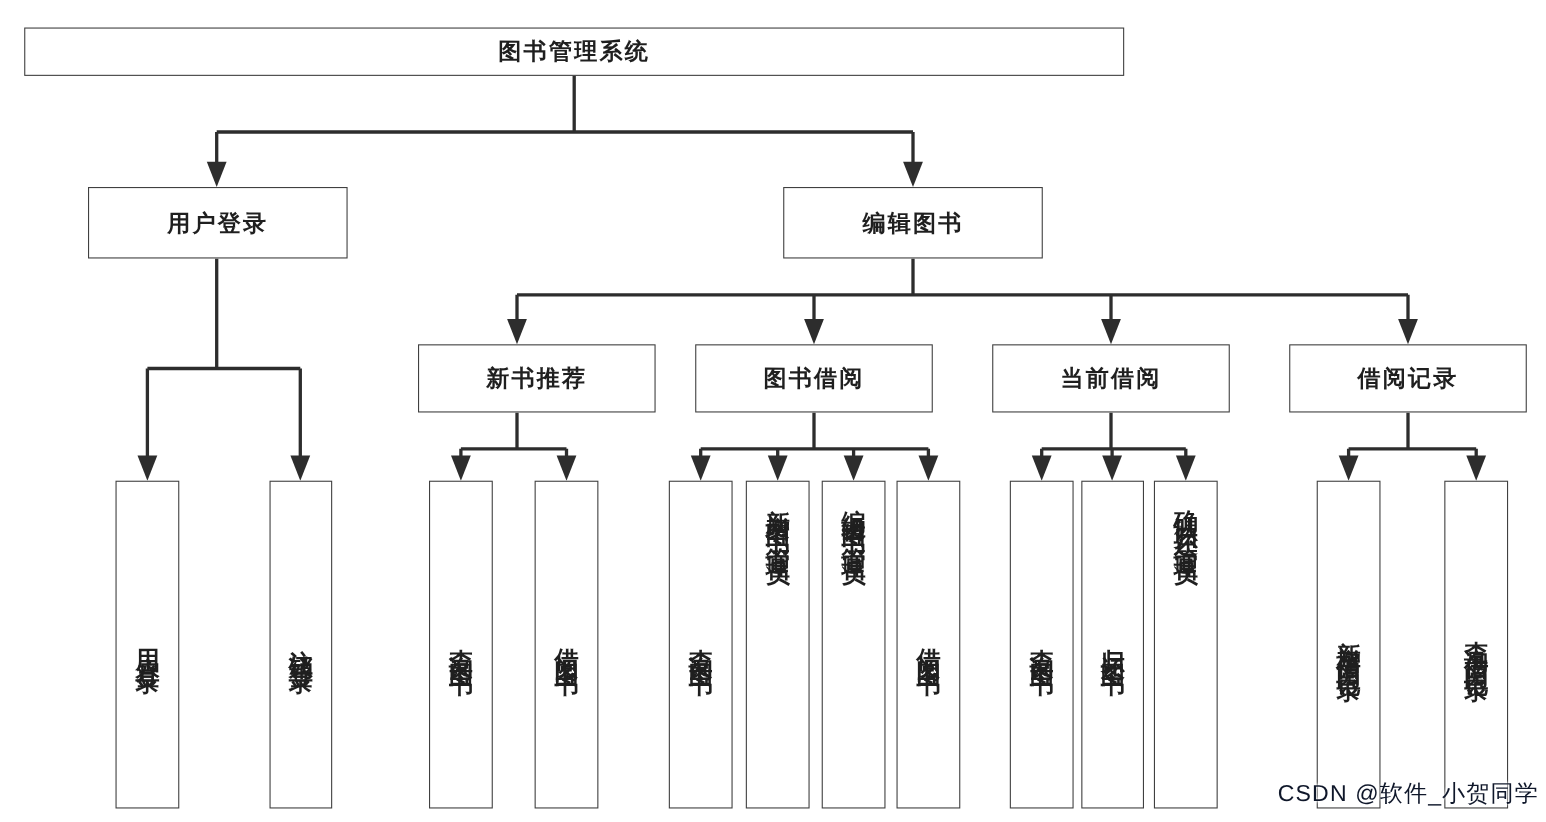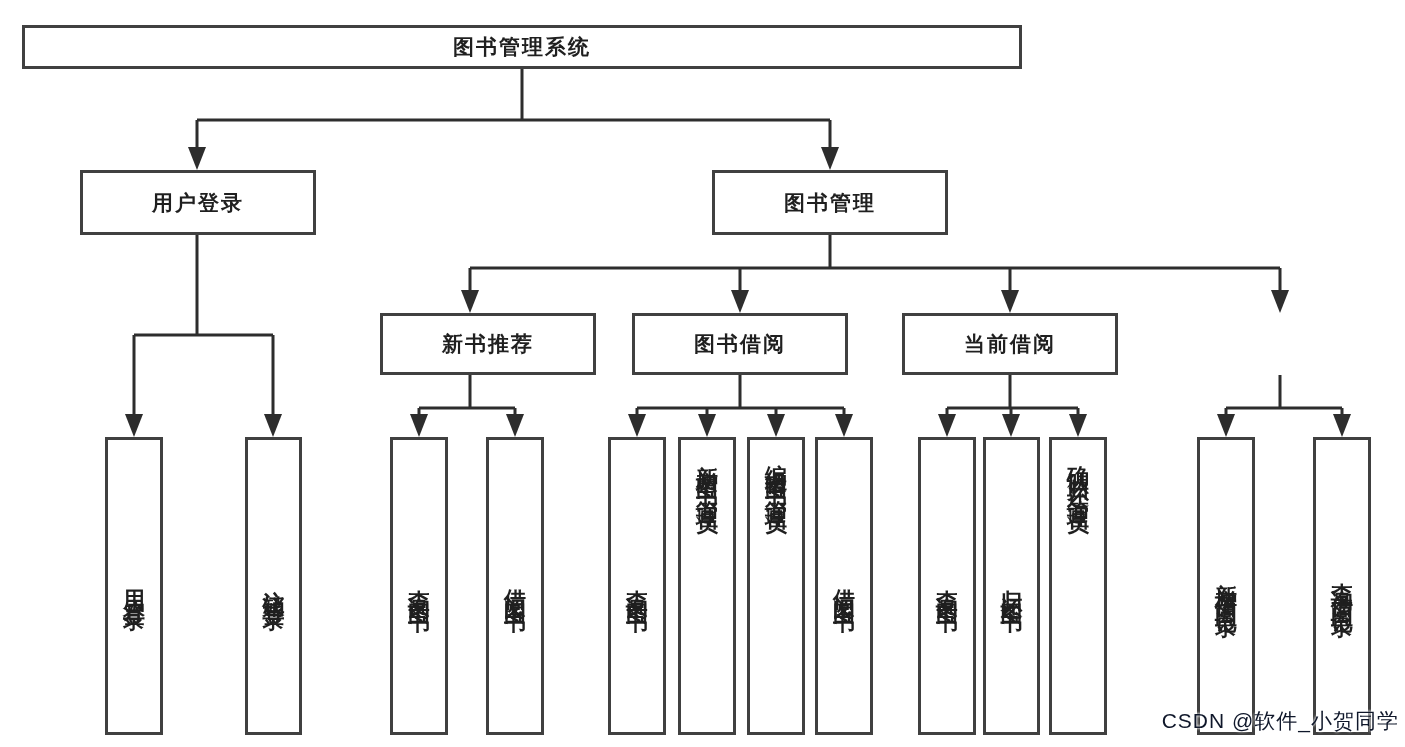--- a/index.html
+++ b/index.html
@@ -19,21 +19,21 @@
     position: absolute;
     left: 0;
     top: 0;
     width: 1405px;
     height: 747px;
   }
   .node {
     position: absolute;
     box-sizing: border-box;
     background: #ffffff;
-    border: 3px solid #404040;
+    border: 1px solid #404040;
     display: flex;
     align-items: center;
     justify-content: center;
     color: #1f1f1f;
   }
   .node.h .lbl {
     font-size: 21px;
     font-weight: 600;
     letter-spacing: 2px;
     white-space: nowrap;
@@ -98,31 +98,34 @@
   </svg>
 
   <div class="node h" style="left:22px;top:25px;width:1000px;height:44px">
     <span class="lbl">图书管理系统</span>
   </div>
 
   <div class="node h" style="left:80px;top:170px;width:236px;height:65px">
     <span class="lbl">用户登录</span>
   </div>
   <div class="node h" style="left:712px;top:170px;width:236px;height:65px">
-    <span class="lbl">图书管理</span>
+    <span class="lbl">编辑图书</span>
   </div>
 
   <div class="node h" style="left:380px;top:313px;width:216px;height:62px">
     <span class="lbl">新书推荐</span>
   </div>
   <div class="node h" style="left:902px;top:313px;width:216px;height:62px">
     <span class="lbl">当前借阅</span>
   </div>
   <div class="node h" style="left:632px;top:313px;width:216px;height:62px">
     <span class="lbl">图书借阅</span>
+  </div>
+  <div class="node h" style="left:1172px;top:313px;width:216px;height:62px">
+    <span class="lbl">借阅记录</span>
   </div>
 
   <div class="node v" style="left:105px;top:437px;width:58px;height:298px">
     <span class="lbl">用户登录</span>
   </div>
   <div class="node v" style="left:245px;top:437px;width:57px;height:298px">
     <span class="lbl">注销登录</span>
   </div>
 
   <div class="node v" style="left:390px;top:437px;width:58px;height:298px">

